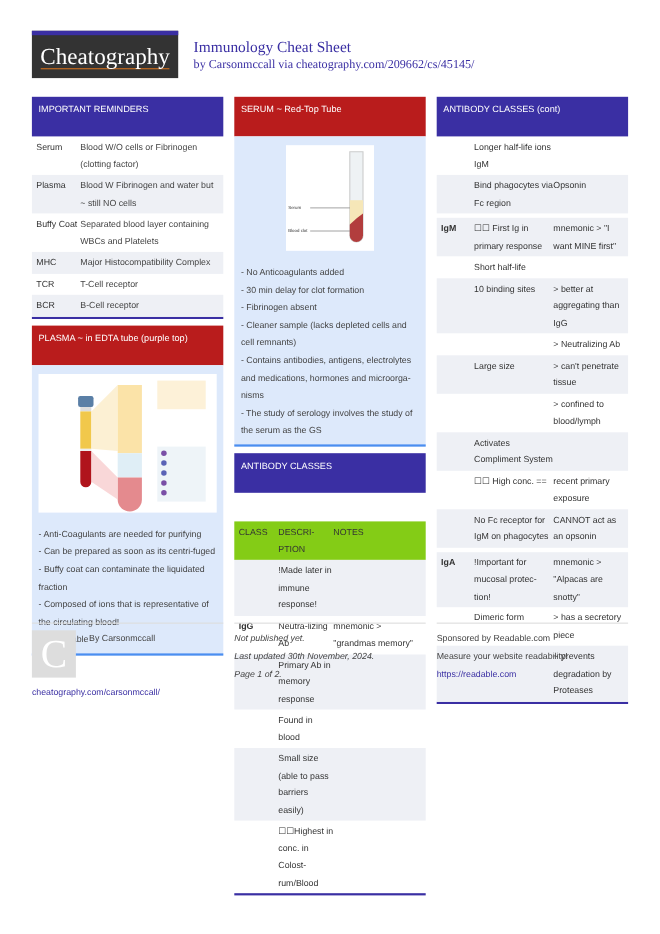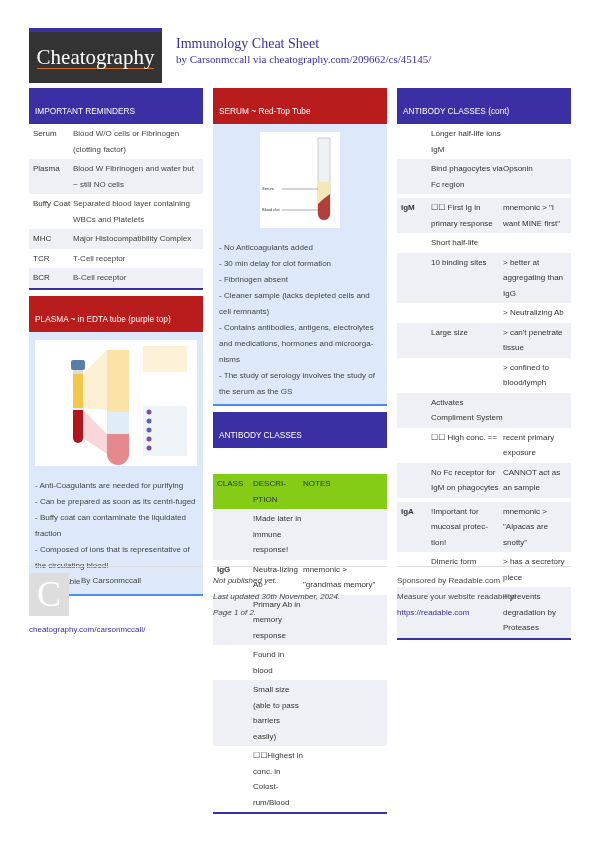--- a/index.html
+++ b/index.html
@@ -1,24 +1,24 @@
 <!DOCTYPE html>
 <html><head>
 <meta charset="utf-8">
 <style>
   * { box-sizing: border-box; margin: 0; padding: 0; }
   body { width: 600px; height: 849px; background: #fff; font-family: "Liberation Sans", sans-serif; color: #333; position: relative; overflow: hidden; }
-  .logo { position: absolute; left: 29px; top: 28px; width: 133px; height: 55px; background: #333; border-top: 4px solid #3a2fa3; display: flex; align-items: center; justify-content: center; }
+  .logo { position: absolute; left: 29px; top: 28px; width: 133px; height: 43px; background: #333; border-top: 4px solid #3a2fa3; display: flex; align-items: center; justify-content: center; }
   .logo span { font-family: "Liberation Serif", serif; color: #fff; font-size: 21px; border-bottom: 1.5px solid #d0701f; line-height: 22px; }
   .title-block { position: absolute; left: 176px; top: 36px; font-family: "Liberation Serif", serif; color: #3a2fa3; }
   .title-block .t1 { font-size: 14px; }
   .title-block .t2 { font-size: 11px; margin-top: 1px; }
   .col { position: absolute; top: 88px; width: 174px; }
   .box { margin-bottom: 6px; }
-  .hdr { height: 36px; color: #fff; font-size: 8.3px; padding: 18px 6px; }
+  .hdr { height: 36px; color: #fff; font-size: 8.3px; padding: 6px 6px; }
   .hdr.dark { background: #3a2fa3; }
   .hdr.light { background: #b91c1c; }
   .body-dark { border-bottom: 2px solid #3a2fa3; }
   .body-light { border-bottom: 2px solid #4a8ef0; background: #dde9fb; }
   .row { display: flex; font-size: 8px; line-height: 15.5px; padding: 2px 4px; }
   .row:nth-child(even) { background: #eef0f5; }
   .row .k { width: 40px; font-weight: normal; color: #333; }
   .row .v { flex: 1; color: #444; }
   .txt { font-size: 8px; line-height: 16px; padding: 4px 6px; color: #444; }
   .img-area { padding: 8px 6px; }
@@ -232,21 +232,21 @@
           <div class="c3"></div>
         </div>
         <div class="row">
           <div class="c1" style="font-weight: bold;"></div>
           <div class="c2">☐☐ High conc. ==</div>
           <div class="c3">recent primary exposure</div>
         </div>
         <div class="row">
           <div class="c1" style="font-weight: bold;"></div>
           <div class="c2">No Fc receptor for IgM on phagocytes</div>
-          <div class="c3">CANNOT act as an sample</div>
+          <div class="c3">CANNOT act as an opsonin</div>
         </div>
         <div class="row">
           <div class="c1" style="font-weight: bold;"></div>
           <div class="c2"></div>
           <div class="c3"></div>
         </div>
         <div class="row">
           <div class="c1" style="font-weight: bold;">IgA</div>
           <div class="c2">!Important for mucosal protec-tion!</div>
           <div class="c3">mnemonic &gt; "Alpacas are snotty"</div>

